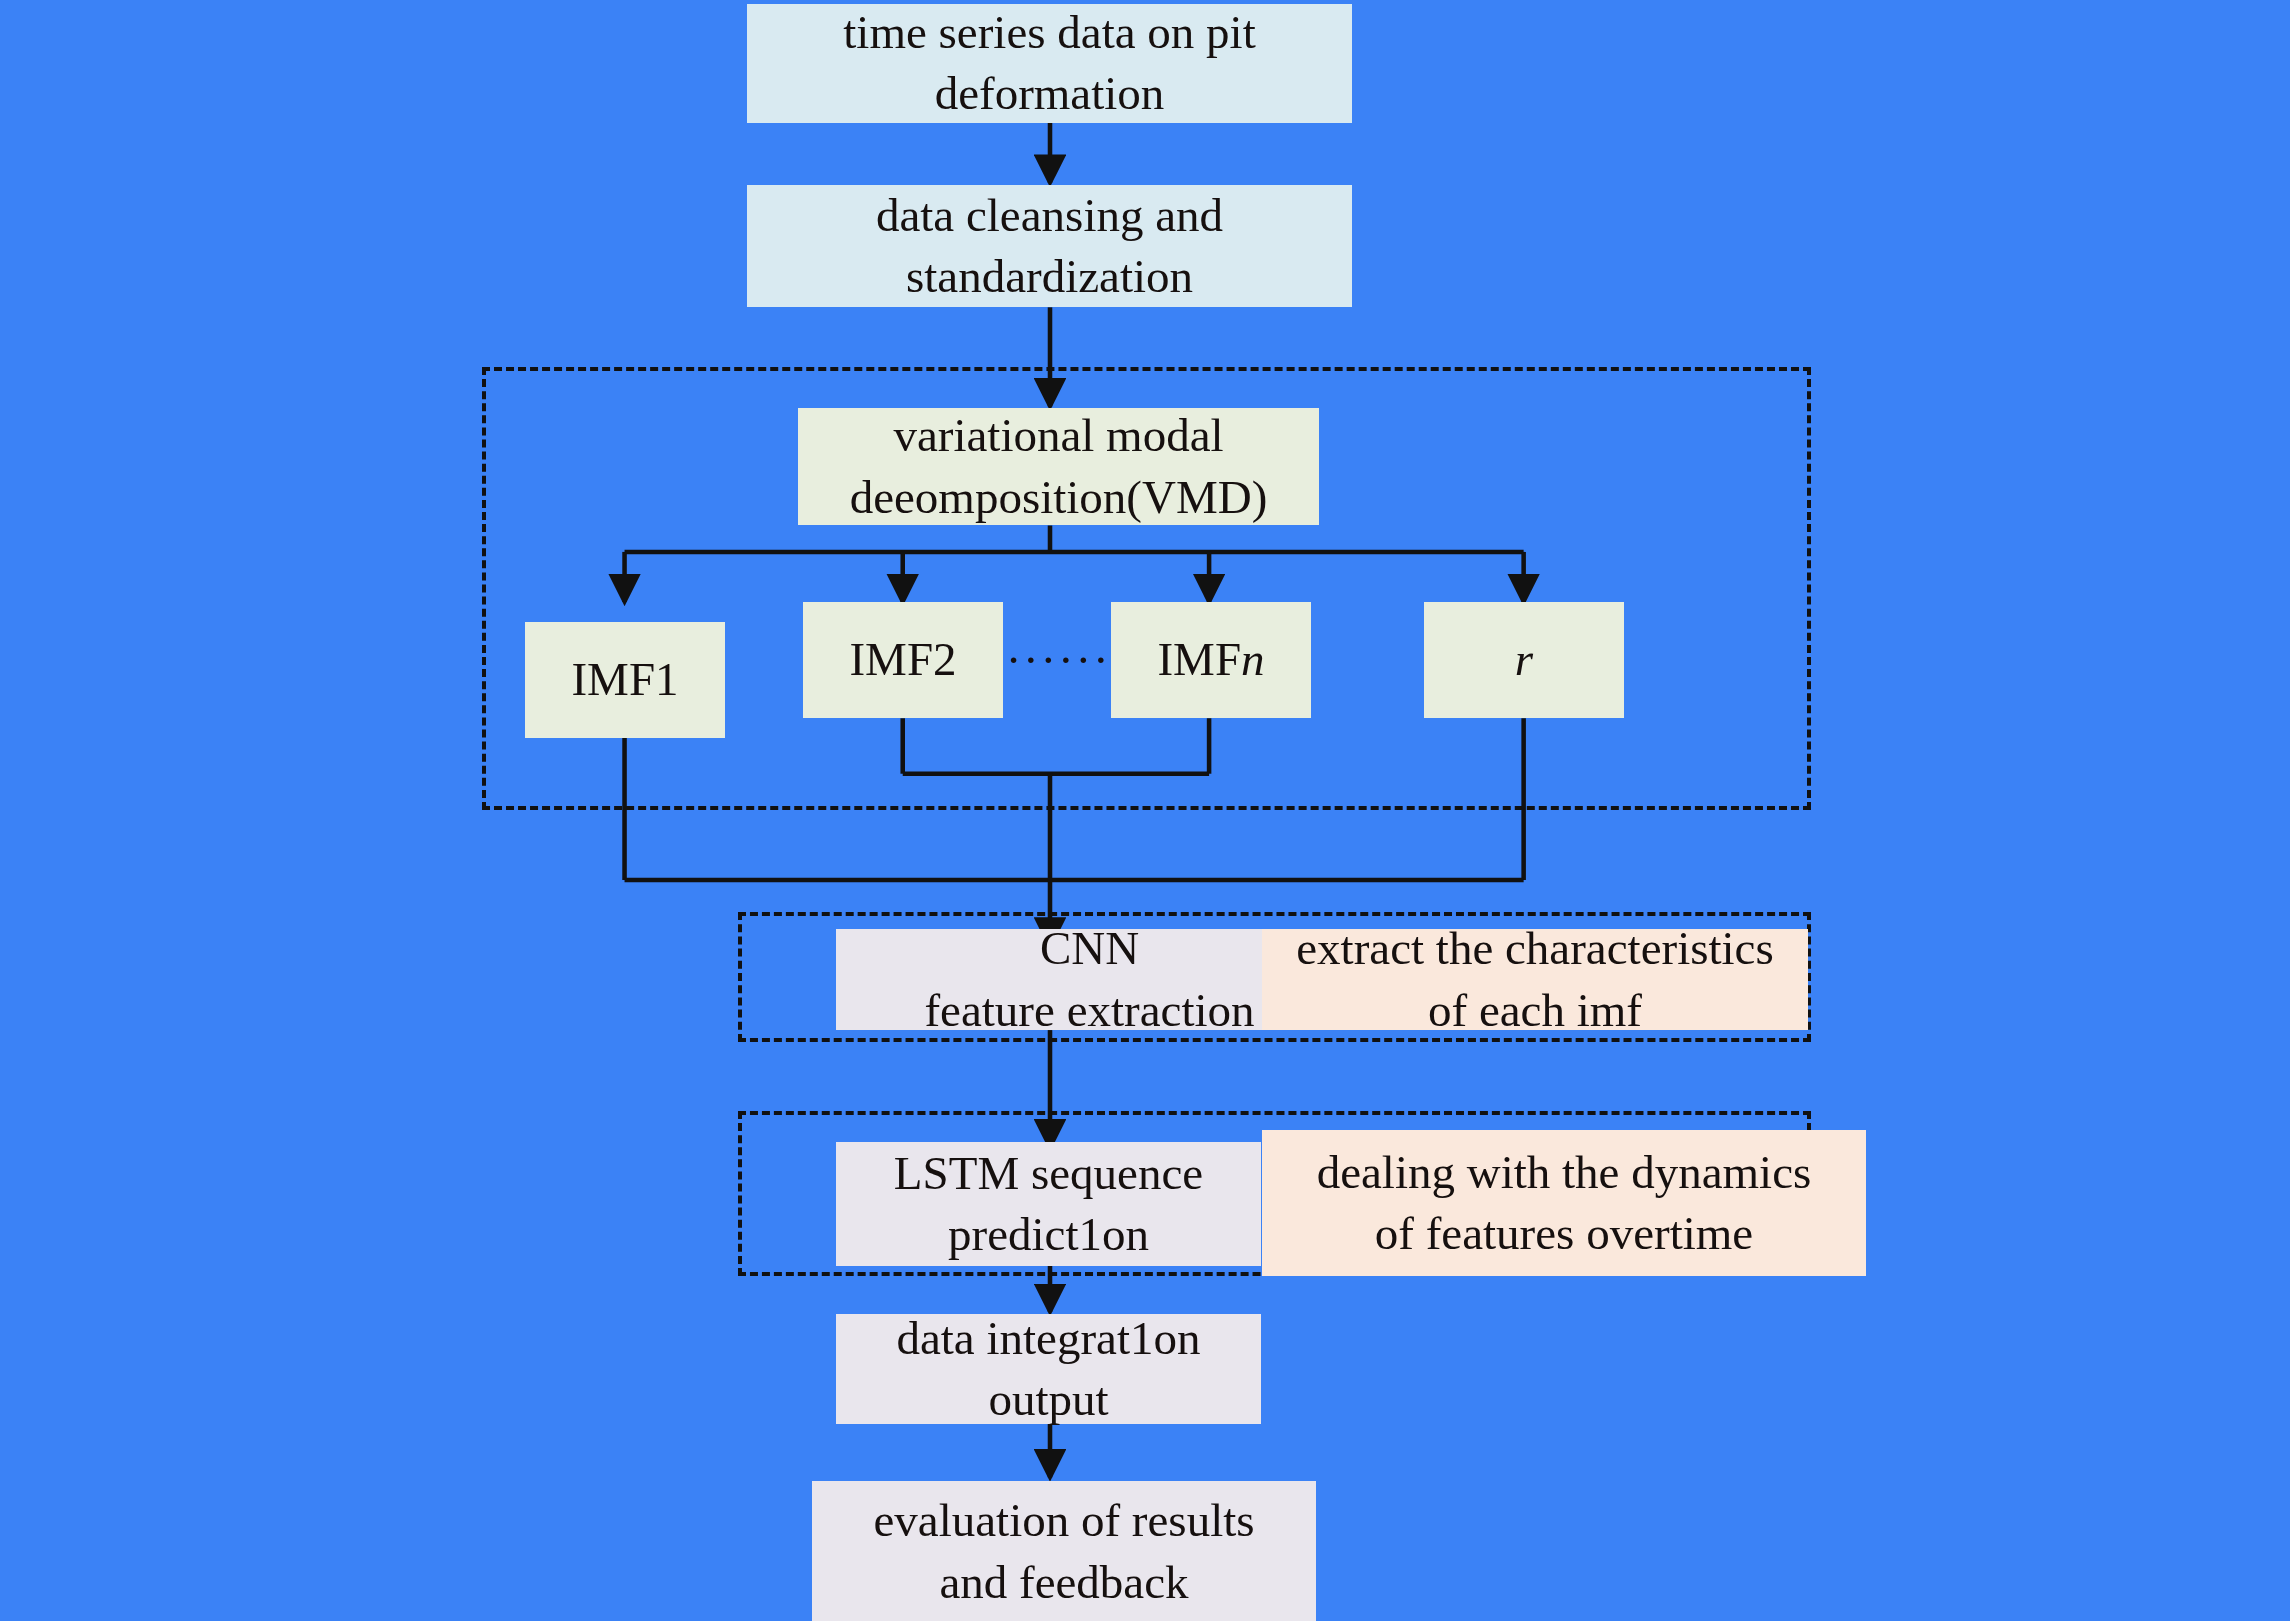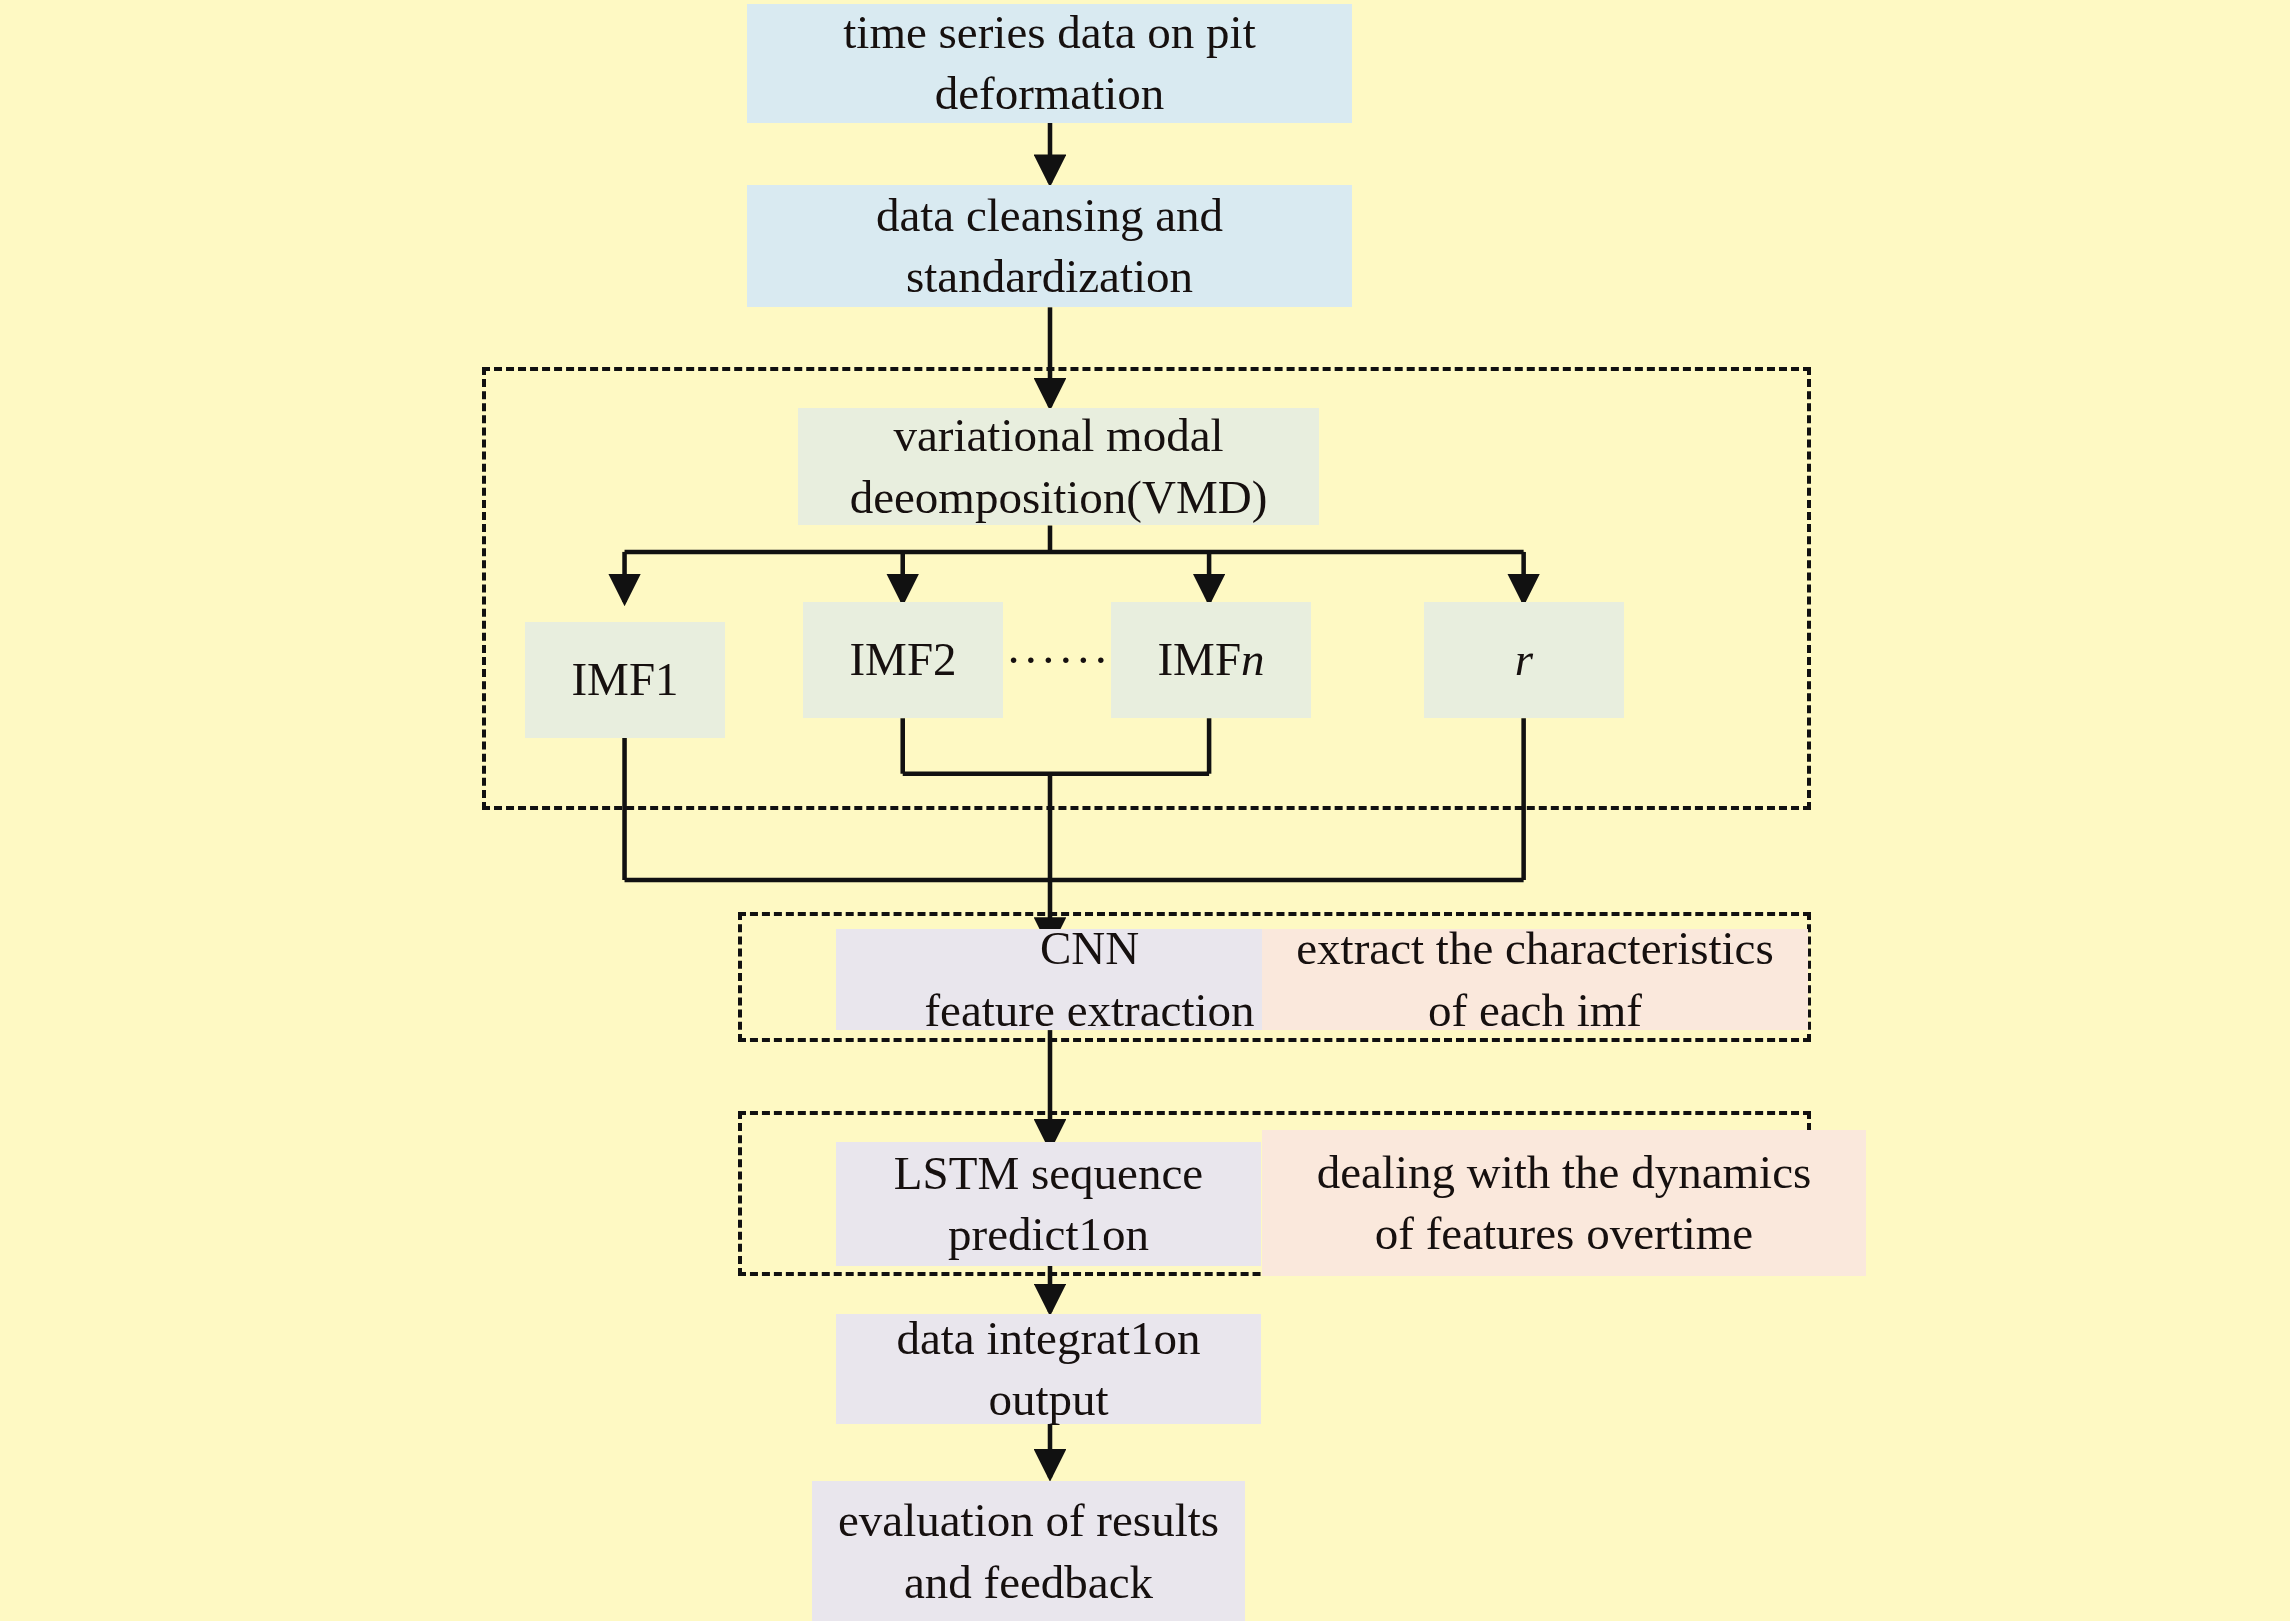--- a/index.html
+++ b/index.html
@@ -10,21 +10,21 @@
   body {
     width: 2290px;
     height: 1622px;
     font-family: "Liberation Serif", "DejaVu Serif", serif;
     overflow: hidden;
   }
   #stage {
     position: relative;
     width: 2290px;
     height: 1622px;
-    background: #fef9c3;
+    background: #3b82f6;
   }
   #wires {
     position: absolute;
     left: 0; top: 0;
     width: 2290px;
     height: 1622px;
     pointer-events: none;
   }
   .node {
     position: absolute;
@@ -138,17 +138,17 @@
 
   <div class="node n-lav f52" style="left:836px; top:1142px; width:425px; height:124px;">LSTM sequence
 predict1on</div>
 
   <div class="node n-peach f52" style="left:1262px; top:1130px; width:604px; height:146px;">dealing with the dynamics
 of features overtime</div>
 
   <div class="node n-lav f52" style="left:836px; top:1314px; width:425px; height:110px;">data integrat1on
 output</div>
 
-  <div class="node n-lav f52" style="left:812px; top:1481px; width:433px; height:141px;">evaluation of results
+  <div class="node n-lav f52" style="left:812px; top:1481px; width:504px; height:141px;">evaluation of results
 and feedback</div>
 
 </div>
 
 
 </body></html>

